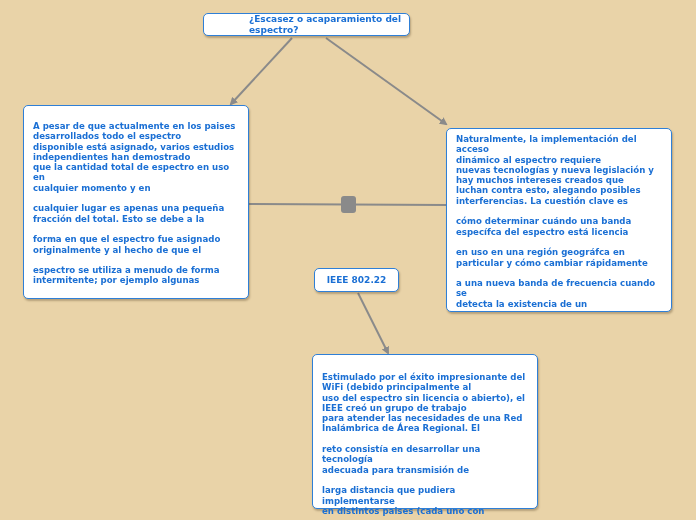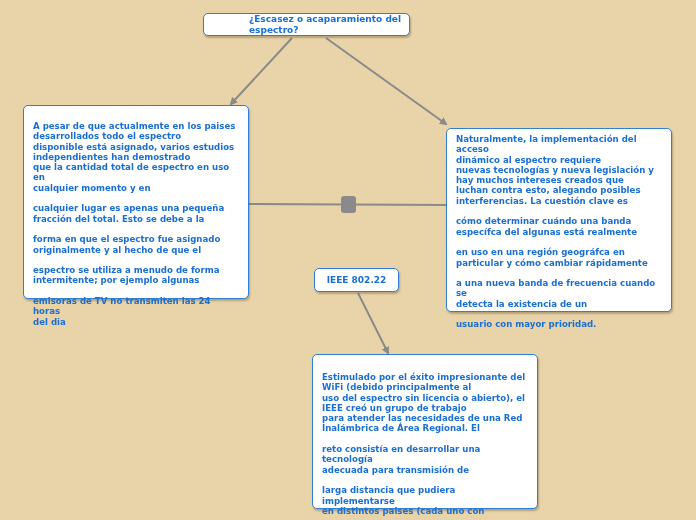--- a/index.html
+++ b/index.html
@@ -67,42 +67,39 @@
   <span class="gap"></span>
   <span class="para">cualquier lugar es apenas una pequeña
 fracción del total. Esto se debe a la</span>
   <span class="gap"></span>
   <span class="para">forma en que el espectro fue asignado
 originalmente y al hecho de que el</span>
   <span class="gap"></span>
   <span class="para">espectro se utiliza a menudo de forma
 intermitente; por ejemplo algunas</span>
   <span class="gap"></span>
-  <span class="para">emisoras de TV no transmiten las 24 horas
-del dia</span>
 </div>
 
 <div id="right" class="node">
   <span class="para">Naturalmente, la implementación del acceso
 dinámico al espectro requiere
 nuevas tecnologías y nueva legislación y
 hay muchos intereses creados que
 luchan contra esto, alegando posibles
 interferencias. La cuestión clave es</span>
   <span class="gap"></span>
   <span class="para">cómo determinar cuándo una banda
-específca del algunas está realmente</span>
+específca del espectro está licencia</span>
   <span class="gap"></span>
   <span class="para">en uso en una región geográfca en
 particular y cómo cambiar rápidamente</span>
   <span class="gap"></span>
   <span class="para">a una nueva banda de frecuencia cuando se
 detecta la existencia de un</span>
   <span class="gap"></span>
-  <span class="para">usuario con mayor prioridad.</span>
 </div>
 
 <div id="ieee" class="node topic">
   <span>IEEE 802.22</span>
 </div>
 
 <div id="ieee-body" class="node">
   <span class="para">Estimulado por el éxito impresionante del
 WiFi (debido principalmente al
 uso del espectro sin licencia o abierto), el

